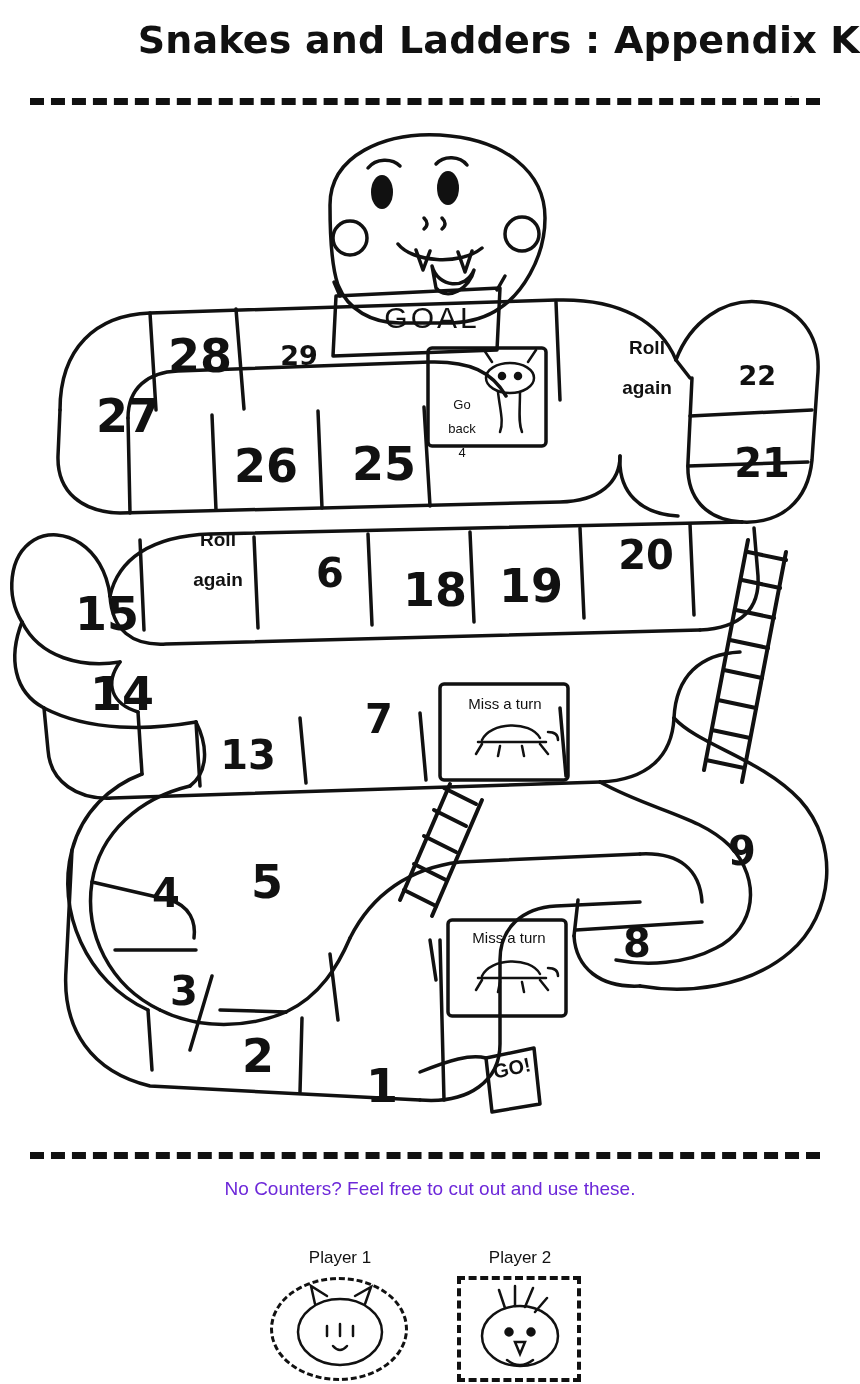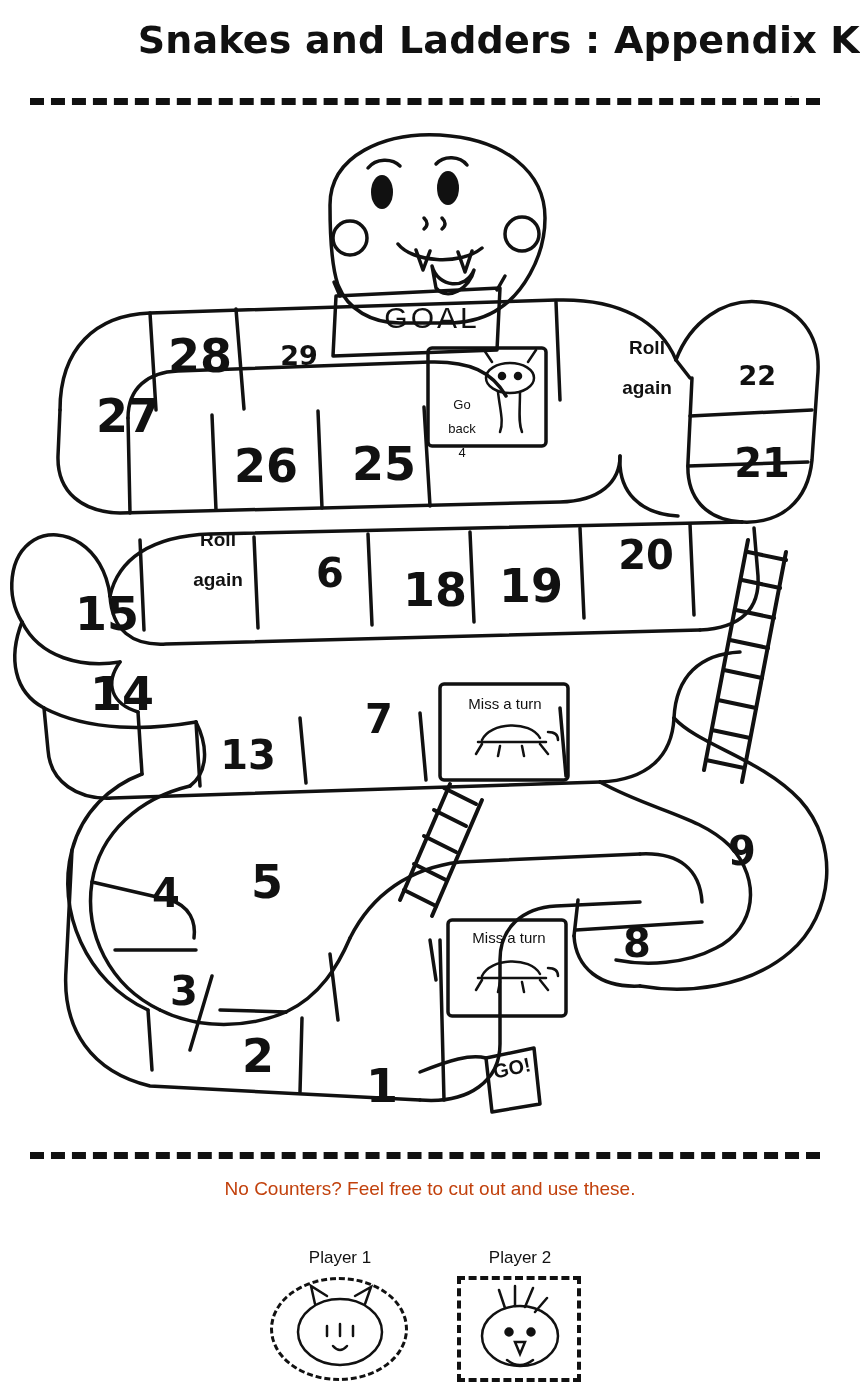--- a/index.html
+++ b/index.html
@@ -89,21 +89,21 @@
   }
 
   
   .counters-caption {
     position: absolute;
     top: 1178px;
     left: 0;
     width: 860px;
     text-align: center;
     font-size: 19px;
-    color: #c2410c;
+    color: #6d28d9;
   }
   .counters-row {
     position: absolute;
     top: 1208px;
     left: 40px;
     width: 780px;
     display: flex;
     justify-content: center;
     margin-top: 40px;
   }

